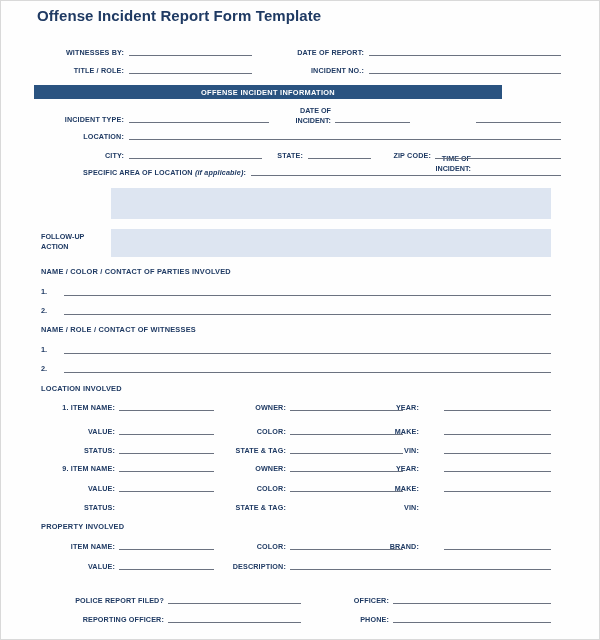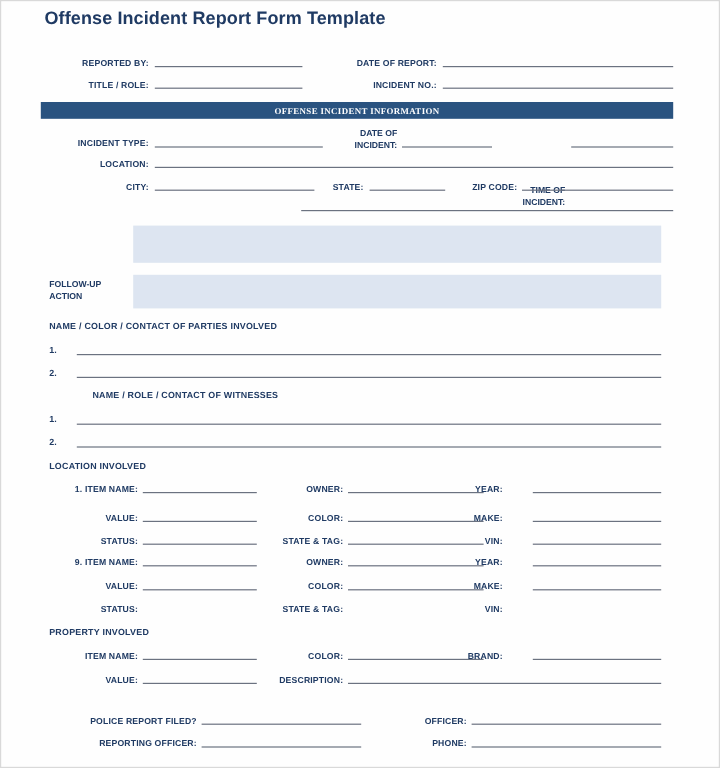--- a/index.html
+++ b/index.html
@@ -114,33 +114,33 @@
     white-space: nowrap;
   }
 </style>
 </head>
 <body>
 
 <div class="page">
 
   <div class="doc-title">Offense Incident Report Form Template</div>
 
-  <div class="lbl r" style="left:30px; top:47px; width:93px;">REPORTED BY:</div>
+  <div class="lbl r" style="left:30px; top:47px; width:93px;">WITNESSES BY:</div>
   <div class="fld" style="left:128px; top:54px; width:123px;"></div>
 
   <div class="lbl r" style="left:195px; top:47px; width:168px;">DATE OF REPORT:</div>
   <div class="fld" style="left:368px; top:54px; width:192px;"></div>
 
   <div class="lbl r" style="left:30px; top:65px; width:93px;">TITLE / ROLE:</div>
   <div class="fld" style="left:128px; top:72px; width:123px;"></div>
 
   <div class="lbl r" style="left:210px; top:65px; width:153px;">INCIDENT NO.:</div>
   <div class="fld" style="left:368px; top:72px; width:192px;"></div>
 
-  <div class="section-bar" style="left:33px; top:84px; width:527px; height:14px;font-family:Liberation Serif, serif;">OFFENSE INCIDENT INFORMATION</div>
+  <div class="section-bar" style="left:33px; top:84px; width:468px; height:14px;">OFFENSE INCIDENT INFORMATION</div>
 
   <div class="lbl r" style="left:30px; top:114px; width:93px;">INCIDENT TYPE:</div>
   <div class="fld" style="left:128px; top:121px; width:140px;"></div>
 
   <div class="lbl2" style="left:260px; top:105px; width:70px;">
     <span>DATE OF</span><br>
     <span>INCIDENT:</span>
   </div>
   <div class="fld" style="left:334px; top:121px; width:75px;"></div>
 
@@ -155,39 +155,43 @@
 
   <div class="lbl r" style="left:30px; top:150px; width:93px;">CITY:</div>
   <div class="fld" style="left:128px; top:157px; width:133px;"></div>
 
   <div class="lbl r" style="left:230px; top:150px; width:72px;">STATE:</div>
   <div class="fld" style="left:307px; top:157px; width:63px;"></div>
 
   <div class="lbl r" style="left:340px; top:150px; width:90px;">ZIP CODE:</div>
   <div class="fld" style="left:434px; top:157px; width:126px;"></div>
 
+  <div class="lbl r" style="left:30px; top:167px; width:215px;">
+    <span>SPECIFIC AREA OF LOCATION</span>
+    <span class="ital">(if applicable)</span><span>:</span>
+  </div>
   <div class="fld" style="left:250px; top:174px; width:310px;"></div>
 
   <div class="fillbox" style="left:110px; top:187px; width:440px; height:31px;"></div>
 
   <div class="lbl-multi" style="left:40px; top:231px; width:70px;">
     <span>FOLLOW-UP</span><br>
     <span>ACTION</span>
   </div>
   <div class="fillbox" style="left:110px; top:228px; width:440px; height:28px;"></div>
 
   <div class="subhead" style="left:40px; top:266px;">NAME / COLOR / CONTACT OF PARTIES INVOLVED</div>
 
   <div class="num" style="left:40px; top:286px;">1.</div>
   <div class="fld" style="left:63px; top:294px; width:487px;"></div>
 
   <div class="num" style="left:40px; top:305px;">2.</div>
   <div class="fld" style="left:63px; top:313px; width:487px;"></div>
 
-  <div class="subhead" style="left:40px; top:324px;margin-left:36px;">NAME / ROLE / CONTACT OF WITNESSES</div>
+  <div class="subhead" style="left:40px; top:324px;">NAME / ROLE / CONTACT OF WITNESSES</div>
 
   <div class="num" style="left:40px; top:344px;">1.</div>
   <div class="fld" style="left:63px; top:352px; width:487px;"></div>
 
   <div class="num" style="left:40px; top:363px;">2.</div>
   <div class="fld" style="left:63px; top:371px; width:487px;"></div>
 
   <div class="subhead" style="left:40px; top:383px;">LOCATION INVOLVED</div>
 
   <div class="lbl r" style="left:30px; top:402px; width:84px;">1. ITEM NAME:</div>

